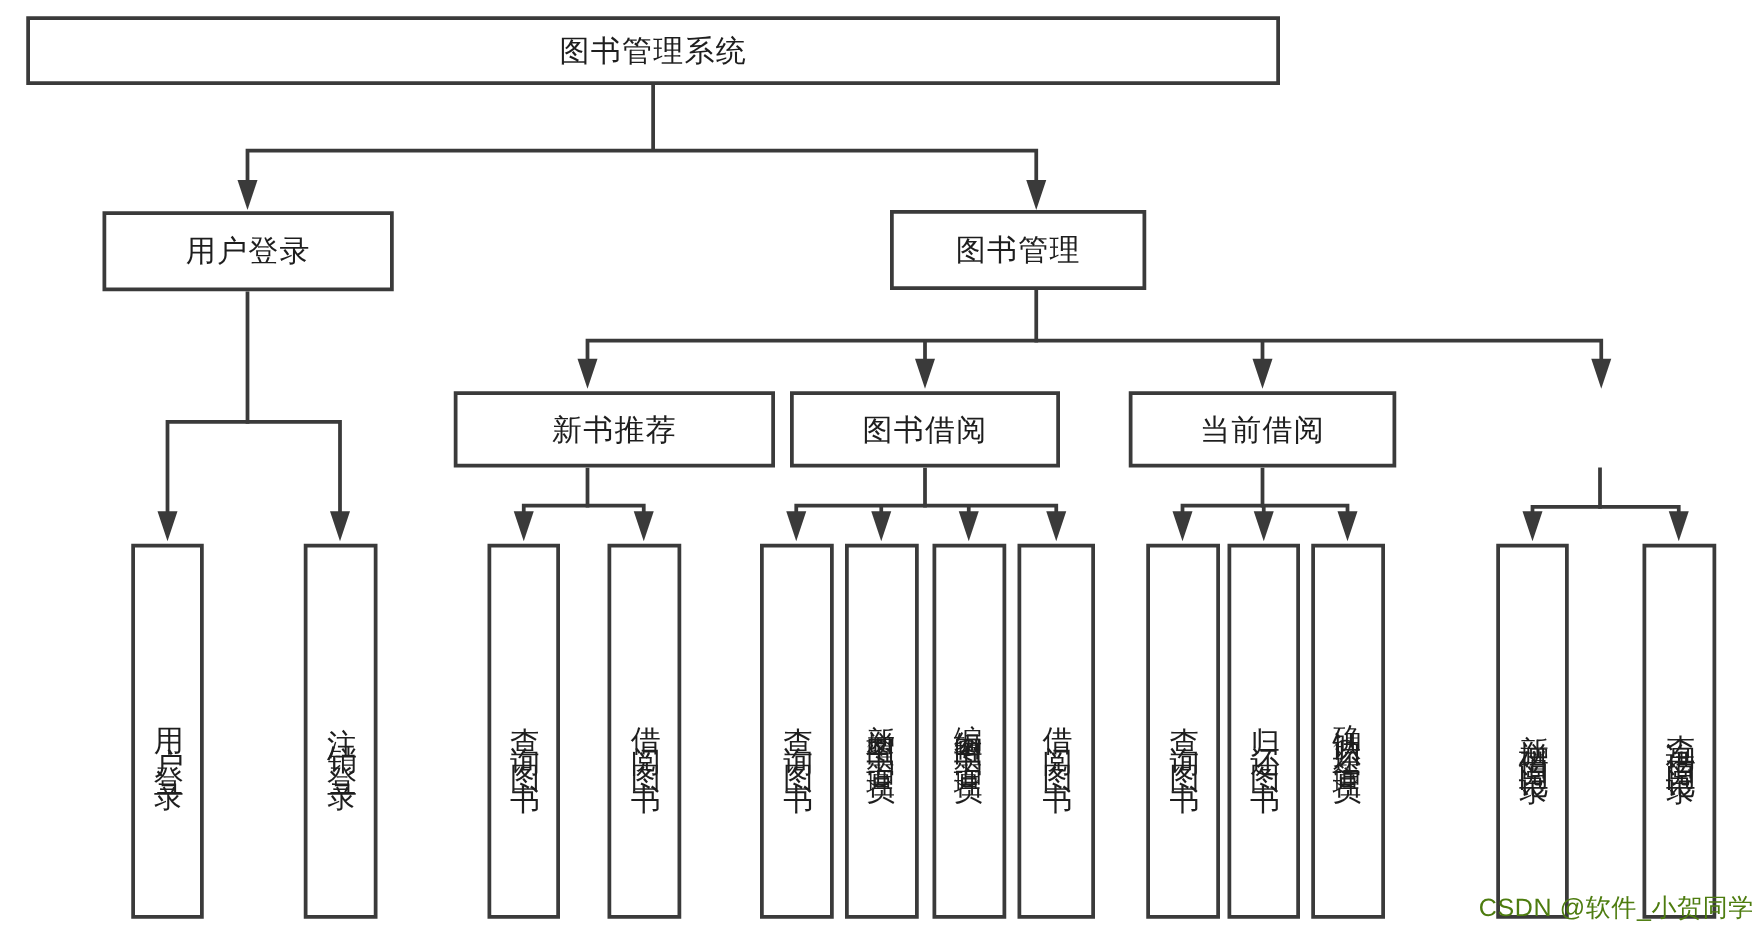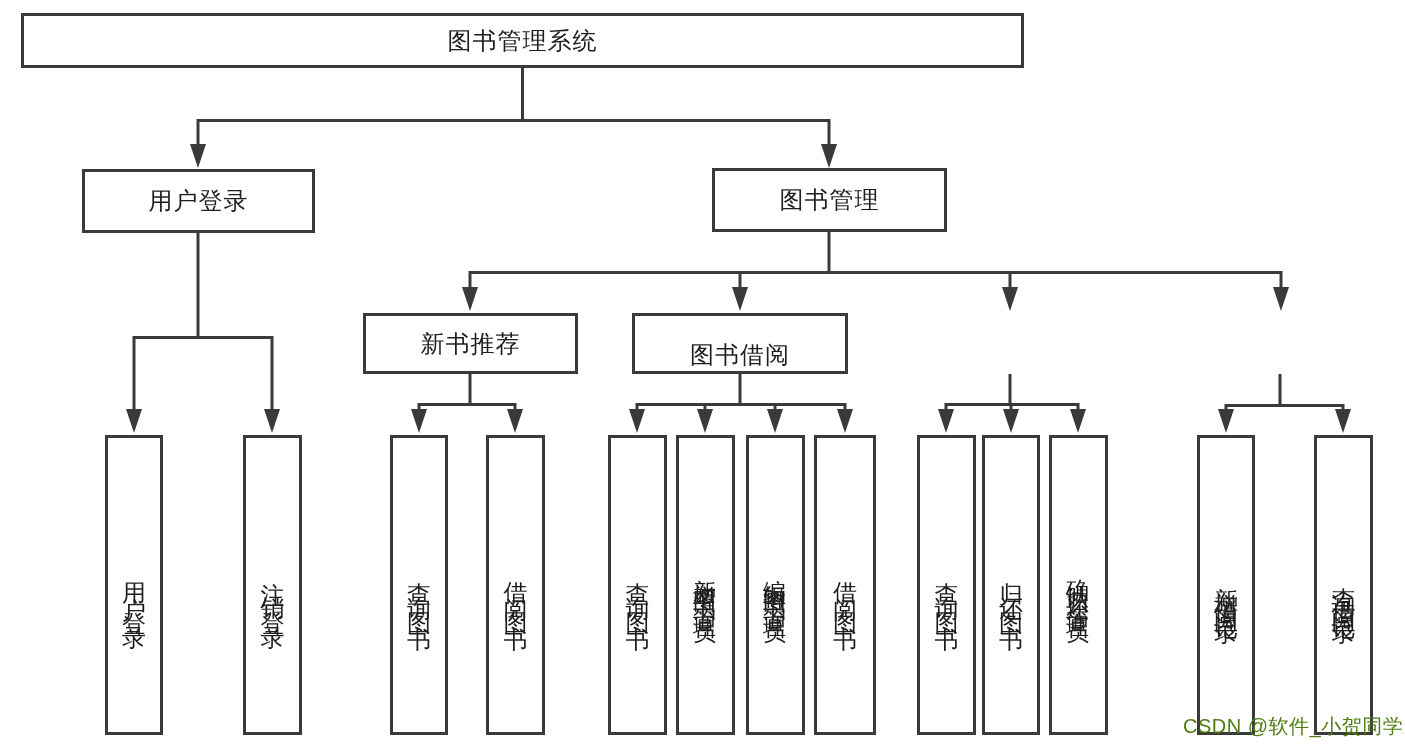--- a/index.html
+++ b/index.html
@@ -11,24 +11,24 @@
     display:flex; align-items:center; justify-content:center;
     color:#1e1e1e; font-size:24px; letter-spacing:1px; z-index:2; }
   .leaf { writing-mode:vertical-rl; }
   .leaf span { writing-mode:vertical-rl; text-orientation:mixed; }
   .sp4  span { letter-spacing:15px; margin-bottom:-15px; }
   .sp6  span { letter-spacing:7px;  margin-bottom:-7px; }
   .sp9  span { letter-spacing:6px;  margin-bottom:-6px; font-size:23px; }
   
   .root-box   { left:21px;  top:13px;  width:1003px; height:55px; }
   .l2-a { left:82px;  top:169px; width:233px; height:64px; }
-  .l2-b { left:712px; top:168px; width:235px; height:64px; }
+  .l2-b { left:712px; top:168px; width:205px; height:64px; }
   .l3   { top:313px; height:61px; }
-  .l3-a { left:363px;  width:215px;font-family:Liberation Serif, serif; }
-  .l3-b { left:632px;  width:216px;align-items:flex-end; }
+  .l3-a { left:363px;  width:257px;font-family:Liberation Serif, serif; }
+  .l3-b { left:632px;  width:216px; }
   .l3-c { left:903px;  width:214px; }
   .l3-d { left:1172px; width:216px; }
   .lf   { top:435px; height:300px; }
   .lf1  { left:105px;  width:58px; }
   .lf2  { left:243px;  width:59px; }
   .lf3  { left:390px;  width:58px; }
   .lf4  { left:486px;  width:59px; }
   .lf5  { left:608px;  width:59px; }
   .lf6  { left:676px;  width:59px; }
   .lf7  { left:746px;  width:59px; }
@@ -104,20 +104,23 @@
   <div class="box l2-b">
     <span>图书管理</span>
   </div>
 
   <div class="box l3 l3-a">
     <span>新书推荐</span>
   </div>
   <div class="box l3 l3-b">
     <span>图书借阅</span>
   </div>
+  <div class="box l3 l3-c">
+    <span>当前借阅</span>
+  </div>
 
   <div class="box leaf lf lf1 sp4">
     <span>用户登录</span>
   </div>
   <div class="box leaf lf lf2 sp4">
     <span>注销登录</span>
   </div>
   <div class="box leaf lf lf3 sp4">
     <span>查询图书</span>
   </div>

